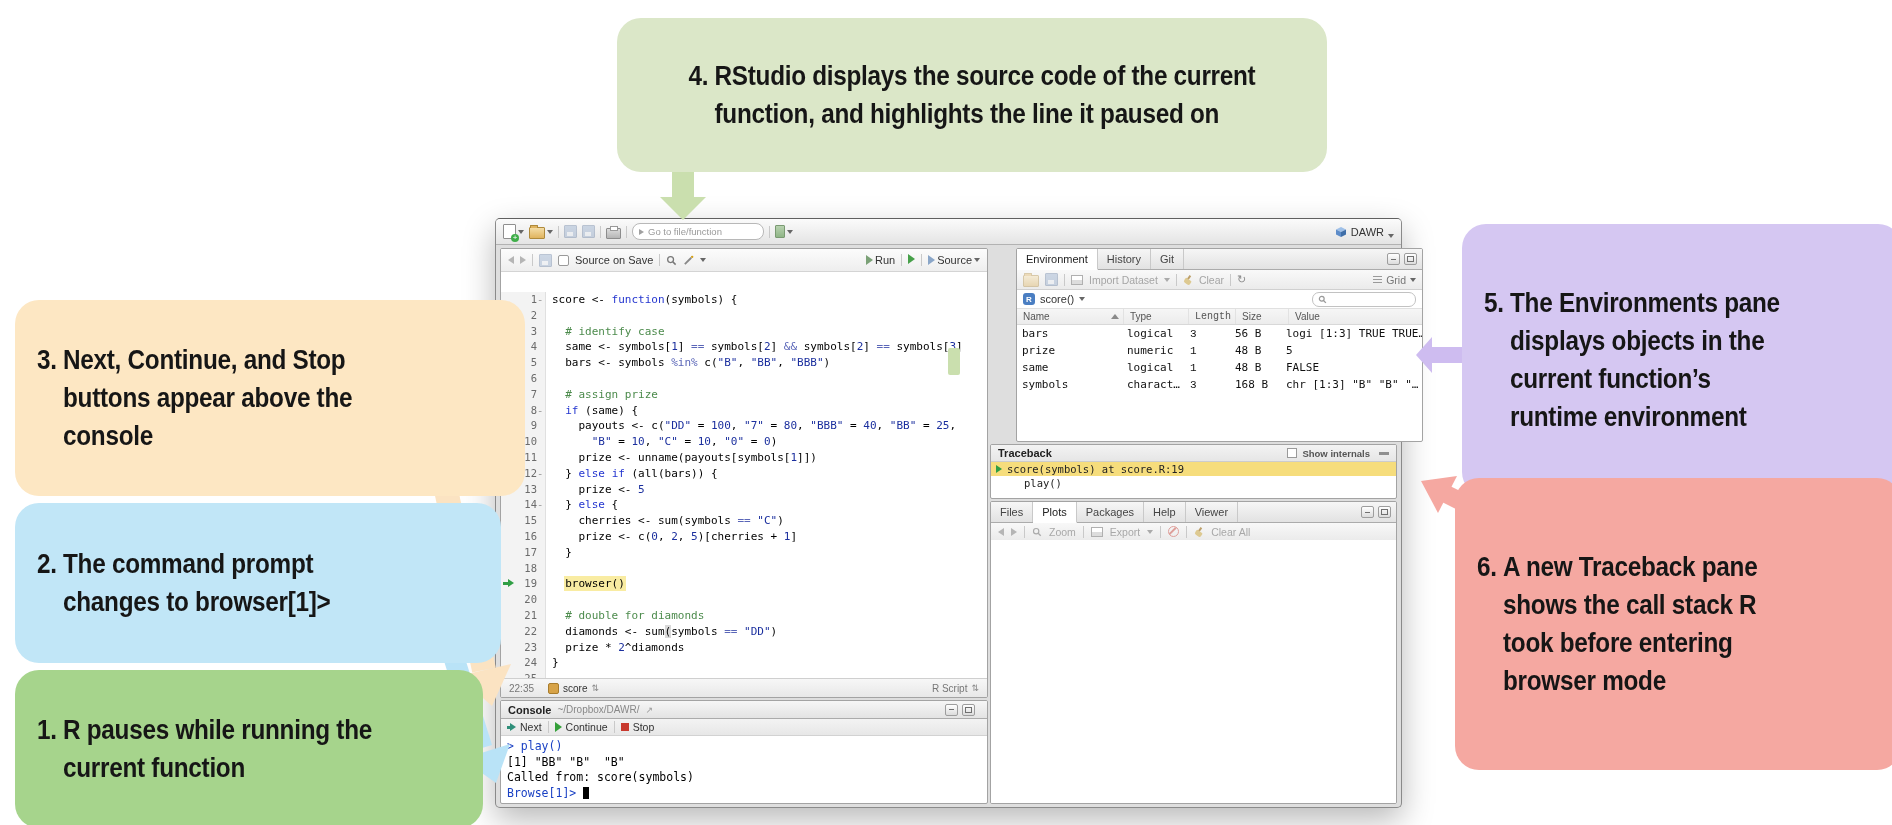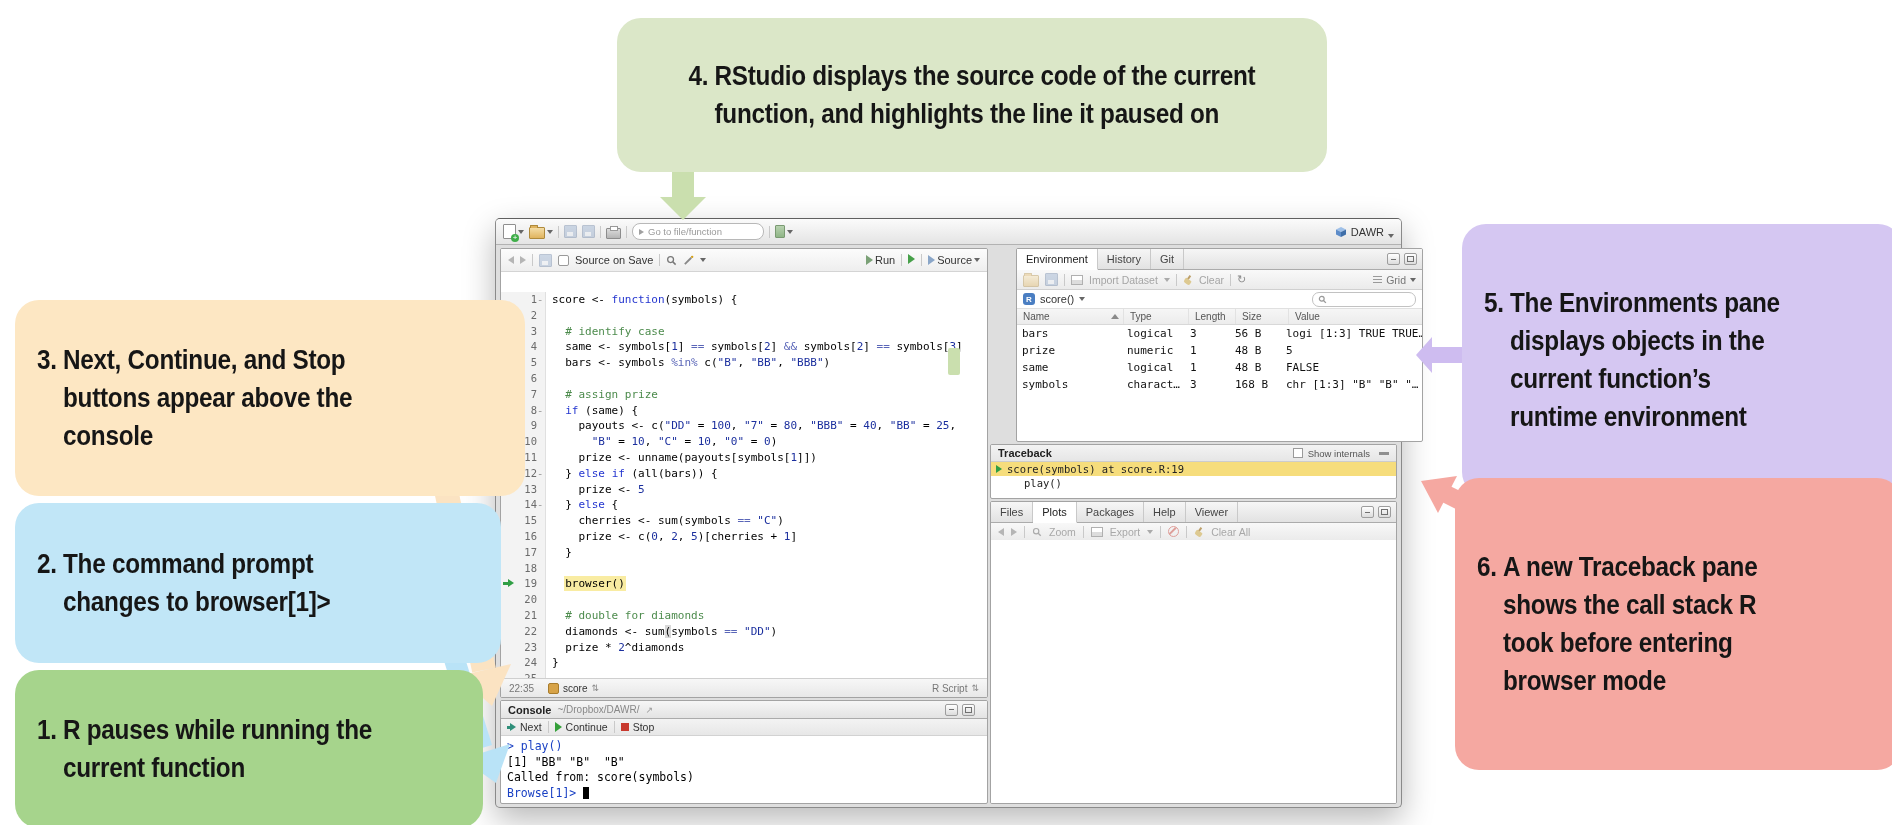--- a/index.html
+++ b/index.html
@@ -121,34 +121,34 @@
       align-items:center;gap:5px;padding:0 6px;font-size:11px;color:#333;}
   .r-badge{width:12px;height:12px;background:#4a7ec2;border-radius:3px;color:#fff;font-size:8px;
       font-weight:bold;display:flex;align-items:center;justify-content:center;flex:0 0 auto;}
   .searchbox{margin-left:auto;width:92px;height:13px;border:1px solid #c2c2c2;border-radius:7px;
       background:#fff;display:flex;align-items:center;padding:0 5px;gap:3px;}
   .grid-header{height:15px;background:linear-gradient(#f6f6f6,#ececec);border-bottom:1px solid #d8d8d8;
       display:flex;align-items:center;font-size:10px;color:#555;}
   .grid-header>div{border-right:1px solid #e2e2e2;height:100%;display:flex;align-items:center;padding-left:6px;}
   .c-name{flex:0 0 96px;justify-content:space-between;padding-right:4px;}
   .c-type{flex:0 0 58px;}
-  .c-len{flex:0 0 40px;}
+  .c-len{flex:0 0 40px;font-family:Liberation Mono, monospace;}
   .c-size{flex:0 0 46px;}
   .c-value{flex:1;border-right:none!important;}
   .sort-up{width:0;height:0;border-left:4px solid transparent;border-right:4px solid transparent;
       border-bottom:5px solid #8a8a8a;}
   .env-rows{background:#fff;}
   .env-row{height:17px;display:flex;align-items:center;font-family:"DejaVu Sans Mono",monospace;
       font-size:11px;color:#111;}
   .env-row>div{padding-left:5px;white-space:nowrap;overflow:hidden;}
 
   
   .tb-header{height:16px;background:linear-gradient(#f3f3f3,#e6e6e6);border-bottom:1px solid #cccccc;
       display:flex;align-items:center;padding:0 7px;font-size:11px;font-weight:bold;color:#222;}
-  .tb-right{margin-left:auto;display:flex;align-items:center;gap:5px;font-weight:normal;
+  .tb-right{margin-left:auto;display:flex;align-items:center;gap:5px;font-weight:bold;
       font-size:9.5px;color:#555;}
   .tb-chk{width:8px;height:8px;border:1px solid #9a9a9a;background:#fff;}
   .tb-min{width:10px;height:3px;background:#8f8f8f;margin-left:4px;}
   .tb-frame{height:14px;display:flex;align-items:center;padding:0 5px;gap:5px;
       font-family:"DejaVu Sans Mono",monospace;font-size:10.5px;color:#222;}
   .tb-frame.active{background:var(--traceback_yellow);}
   .tb-arrow{width:0;height:0;border-top:4px solid transparent;border-bottom:4px solid transparent;
       border-left:6px solid var(--debug_green);flex:0 0 auto;}
   .tb-frame.plain{padding-left:33px;}
 

